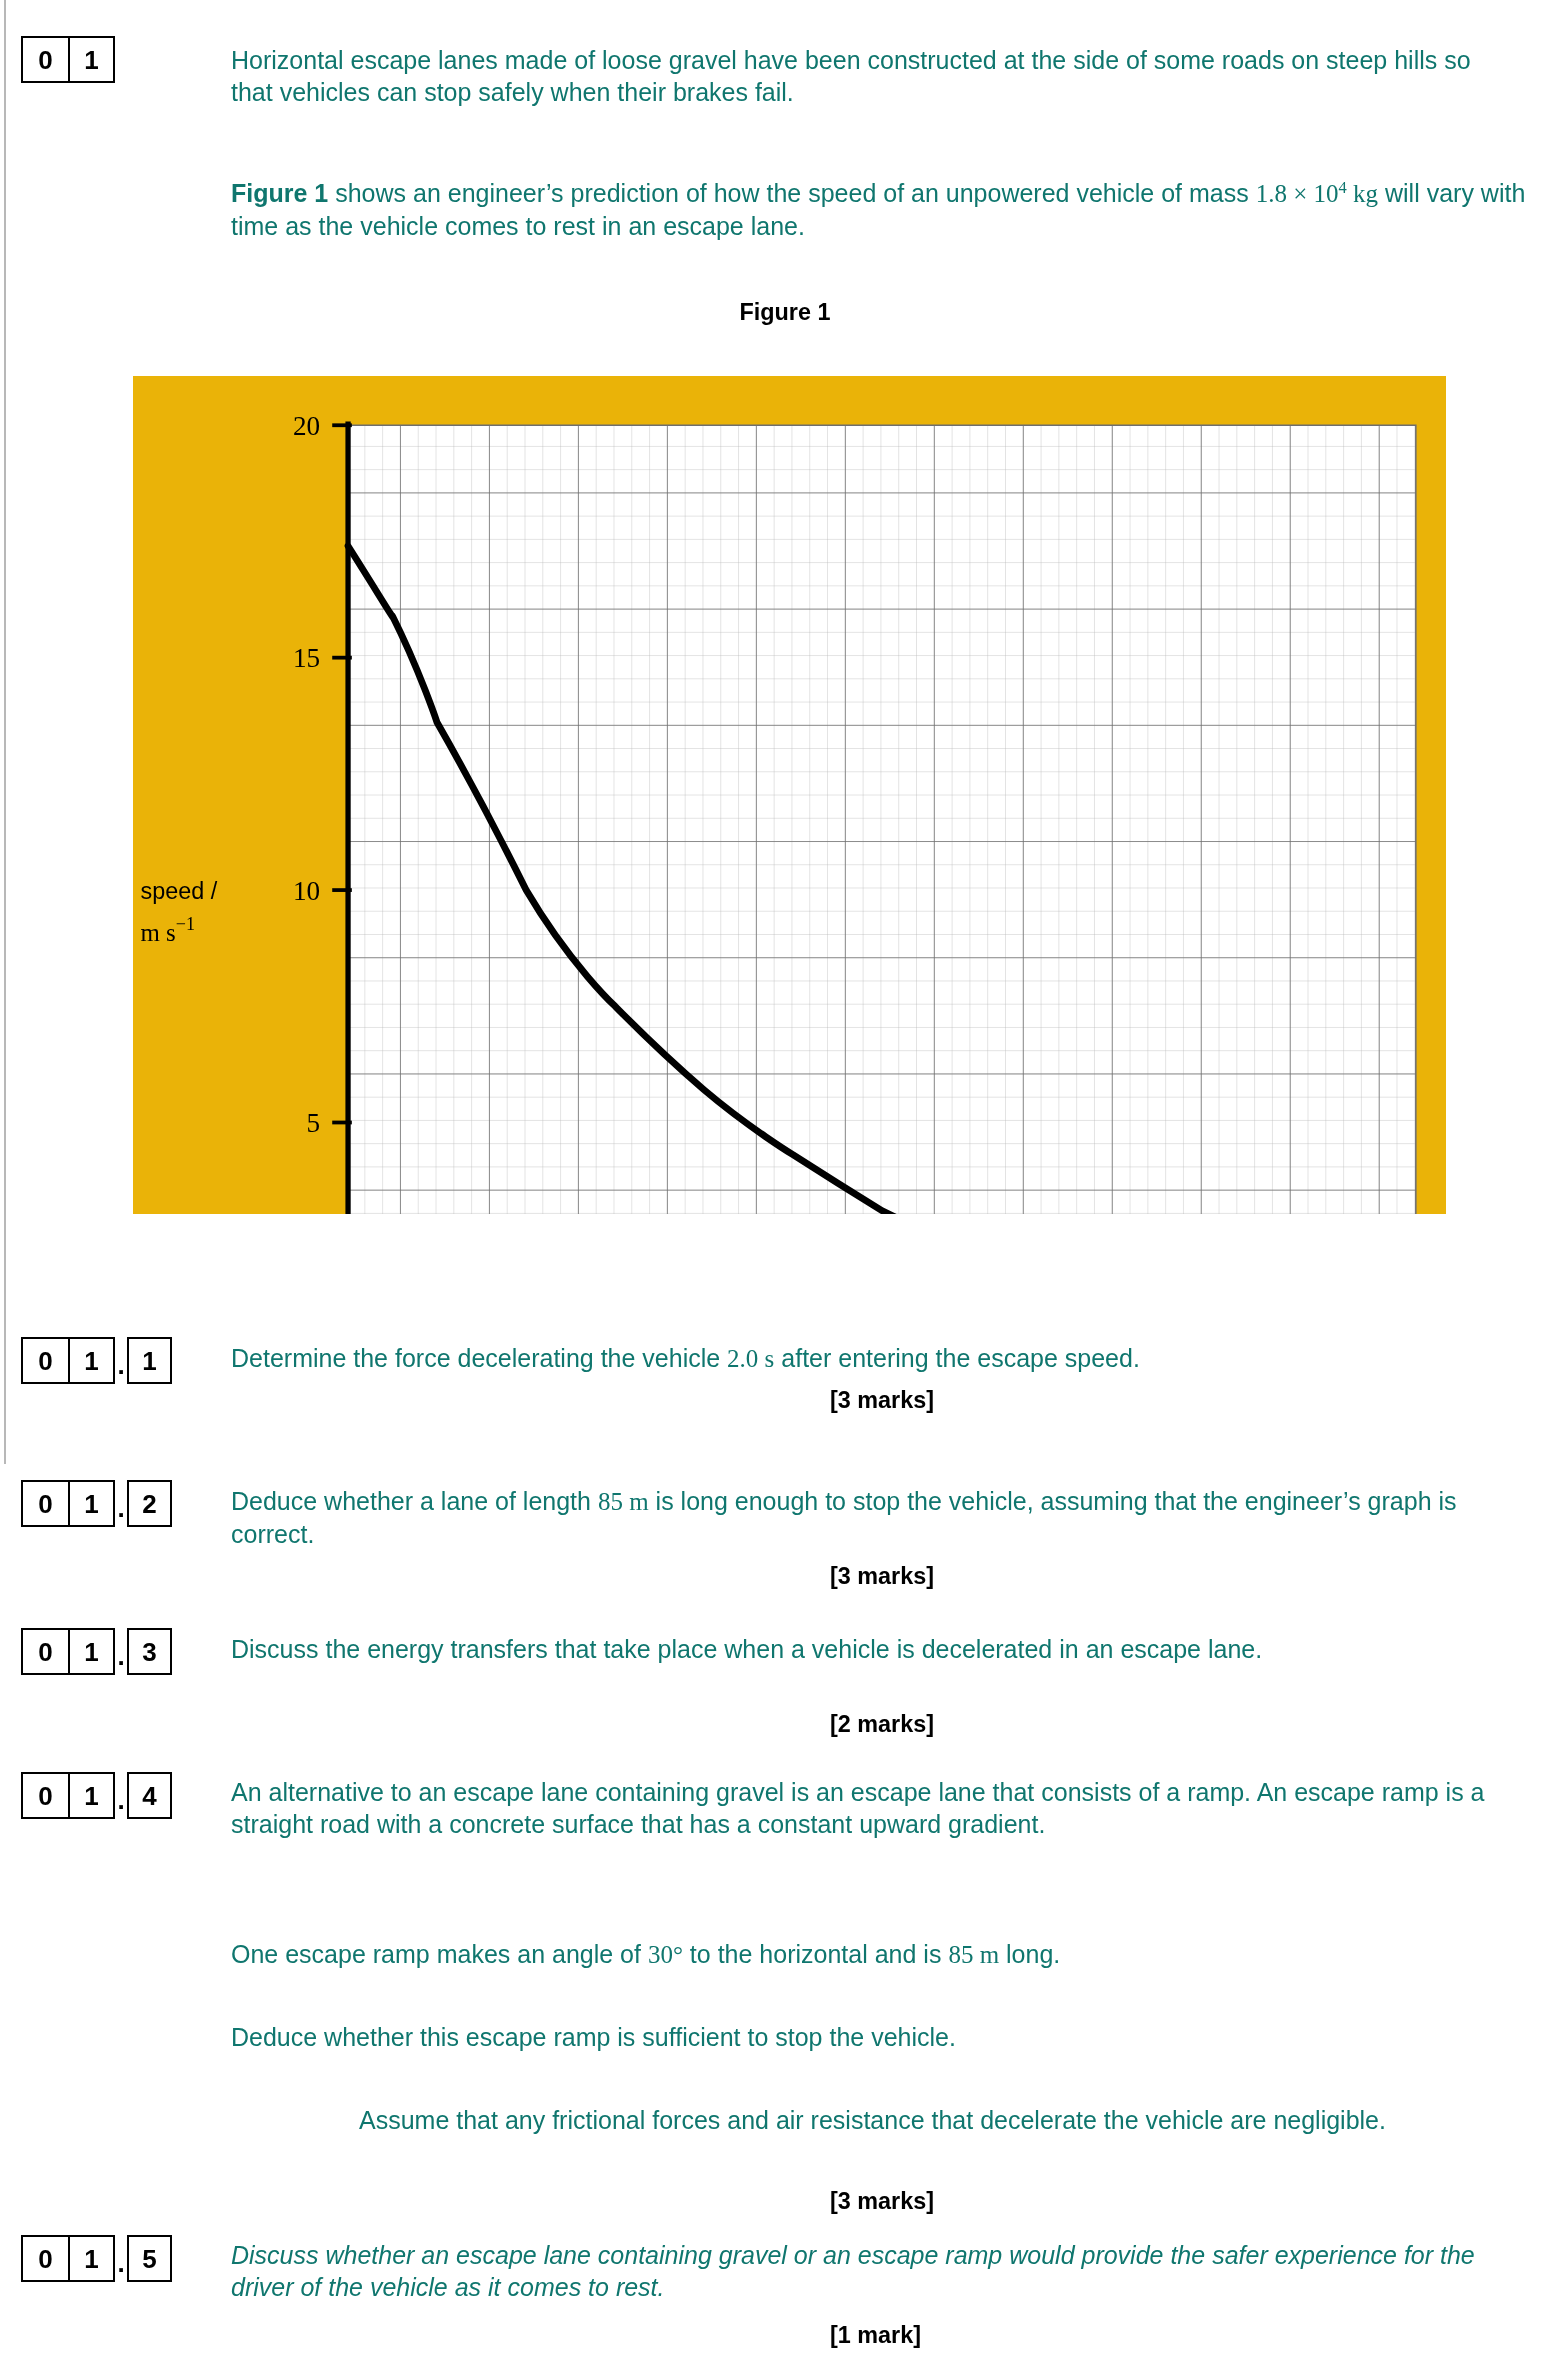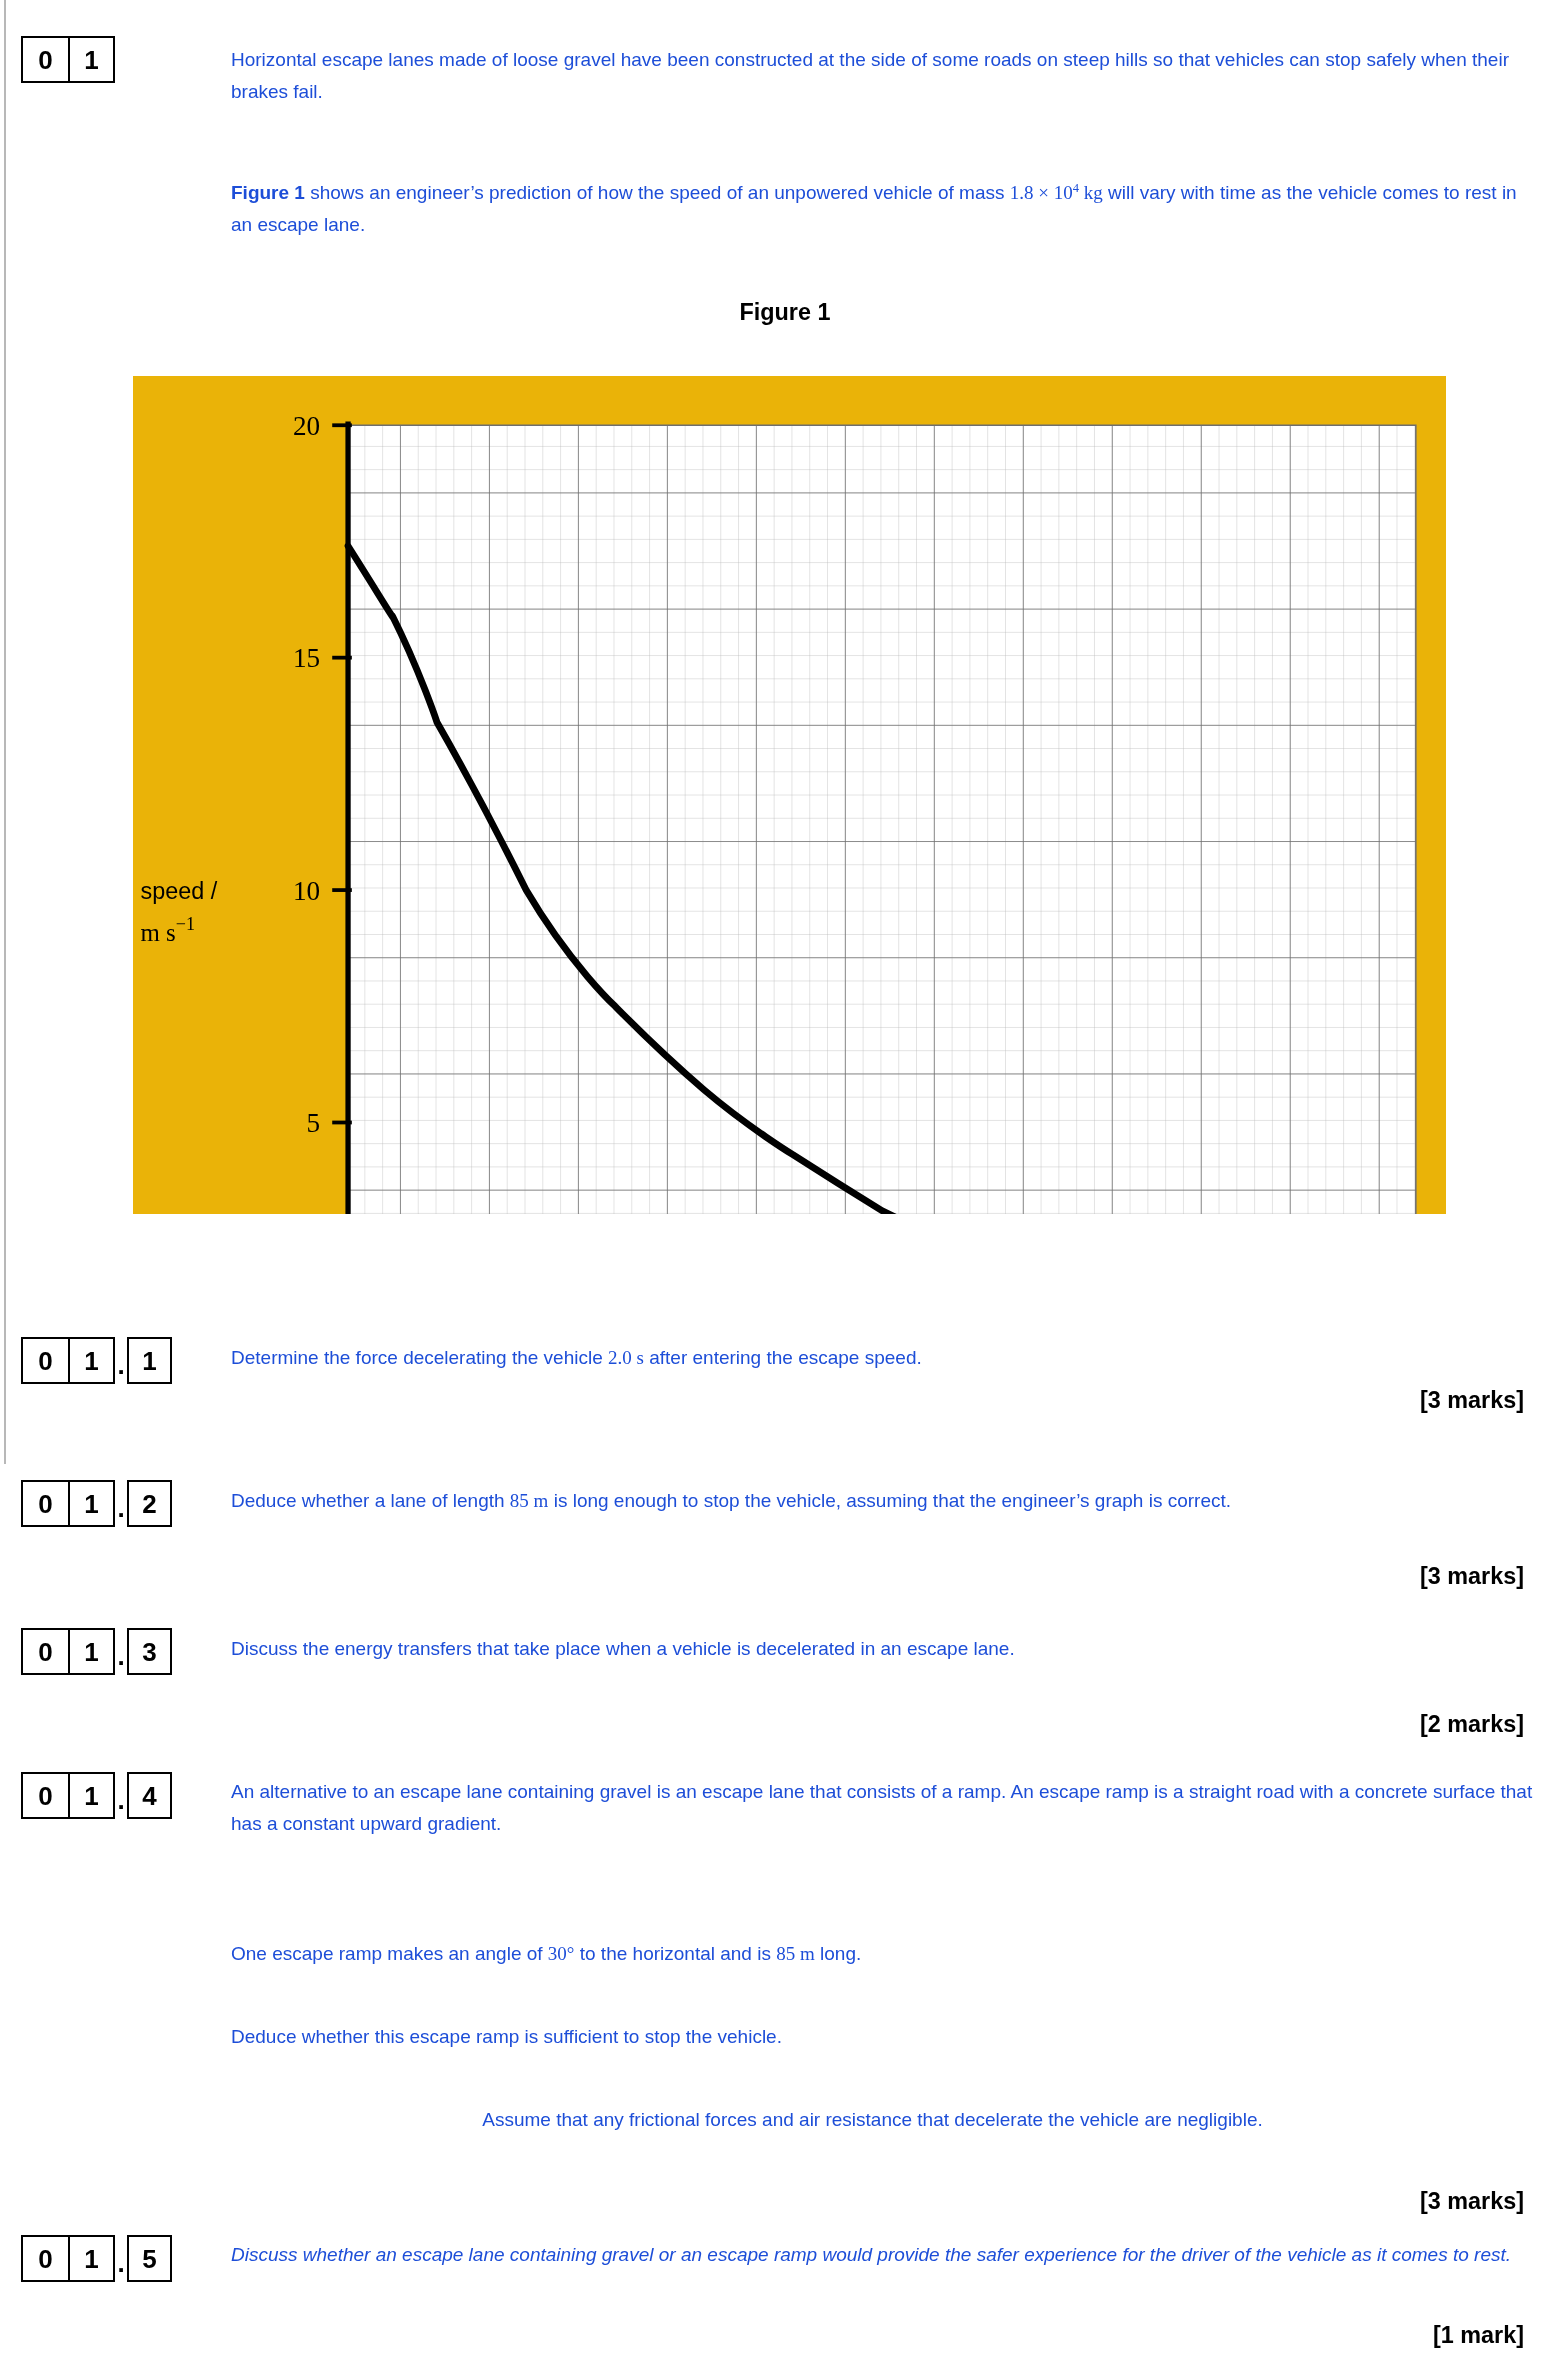--- a/index.html
+++ b/index.html
@@ -72,34 +72,34 @@
     align-items: center;
     justify-content: center;
     font-size: 26px;
     font-weight: bold;
     line-height: 1;
   }
 
   
   .para {
     position: absolute;
-    font-size: 19px;
+    font-size: 25px;
     line-height: 32px;
     font-family: "Liberation Sans", sans-serif;
-    color: #1d4ed8;
+    color: #0f766e;
   }
   .para b { font-weight: bold; }
   .ser { font-family: "Liberation Serif", serif; }
   .ser sup { font-size: 0.66em; vertical-align: super; }
 
   .marks {
     position: absolute;
     font-size: 23.4px;
     font-weight: bold;
-    text-align: right;
+    text-align: left;
     font-family: "Liberation Sans", sans-serif;
   }
 
   .figcaption {
     position: absolute;
     font-size: 23.4px;
     font-weight: bold;
     text-align: center;
     font-family: "Liberation Sans", sans-serif;
   }

